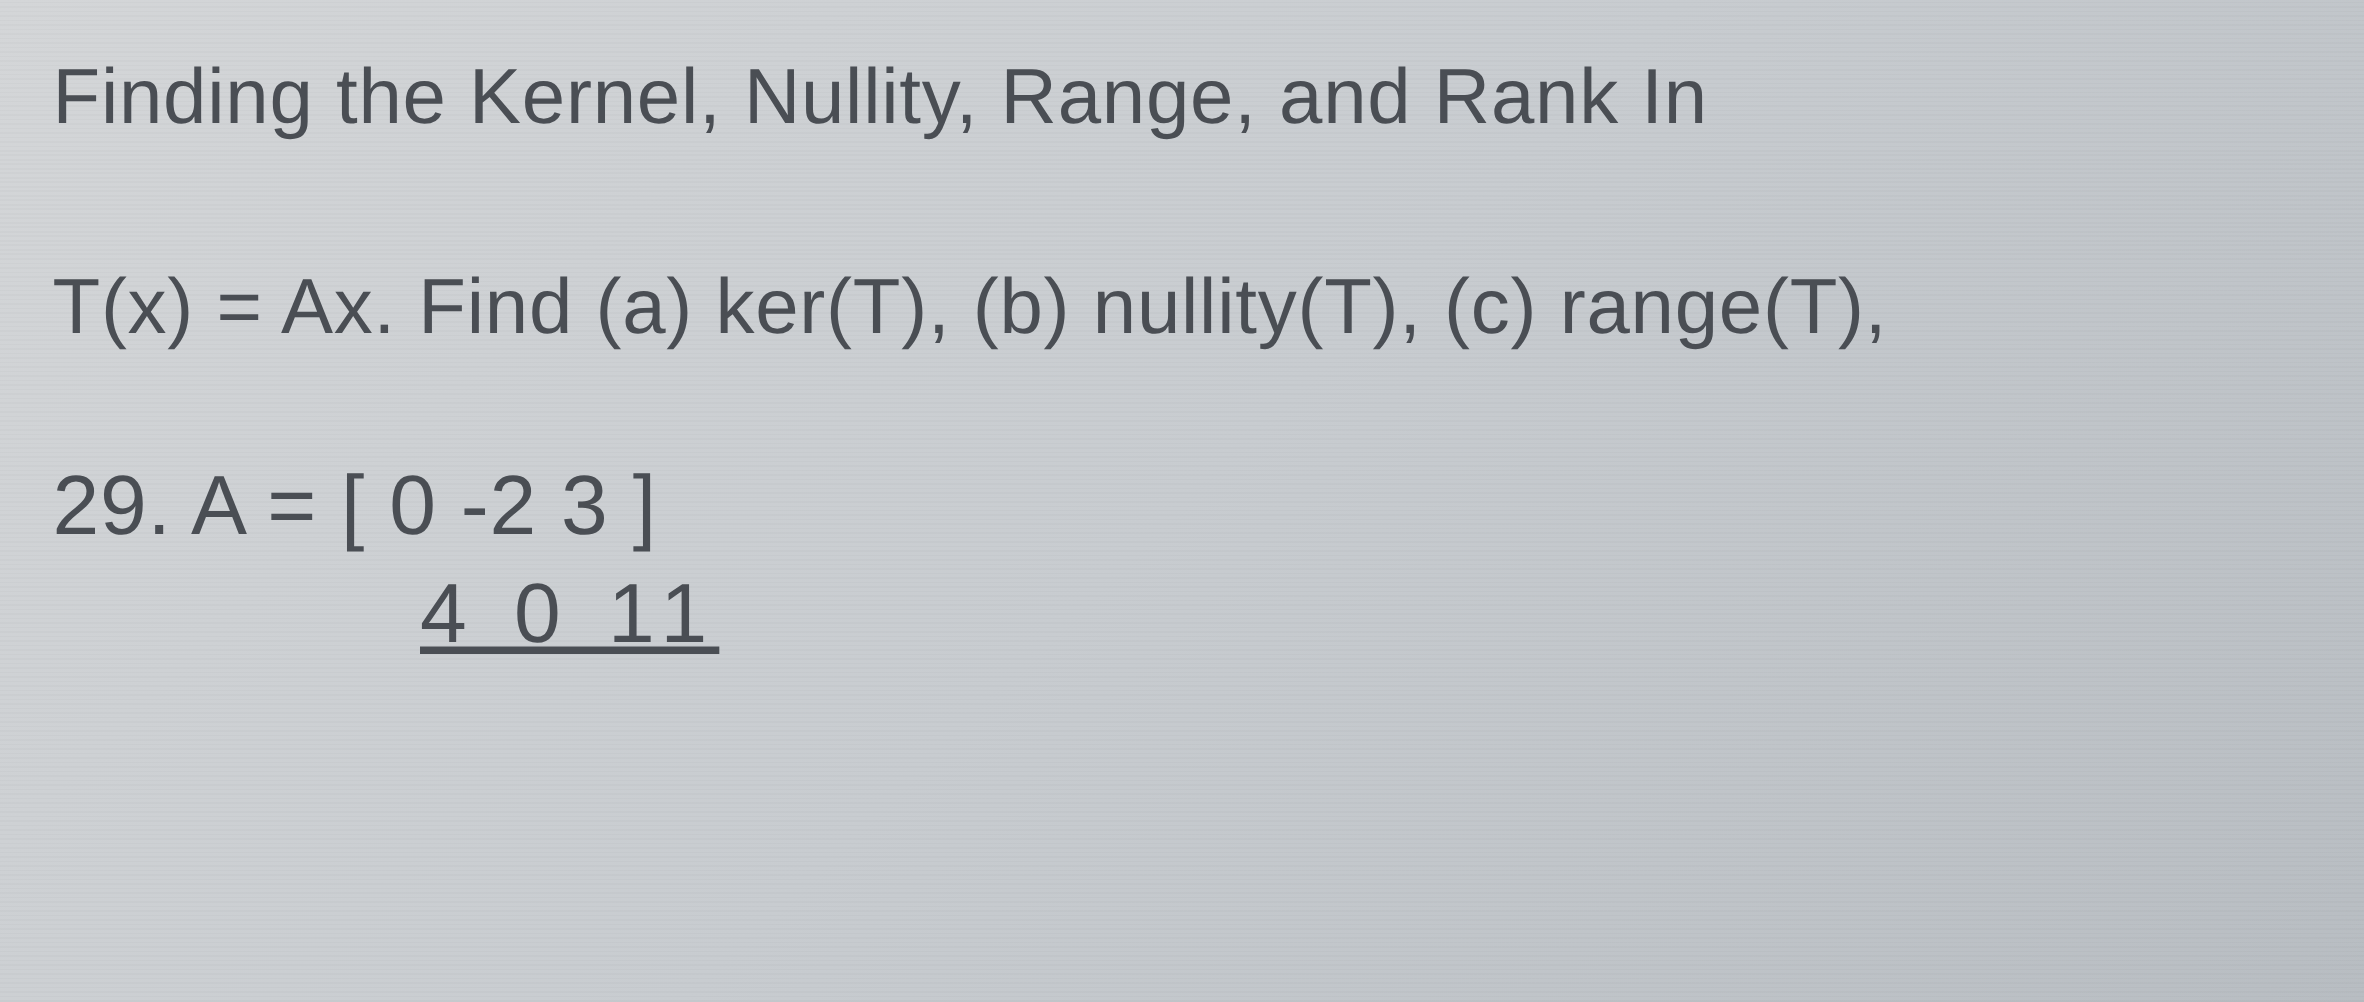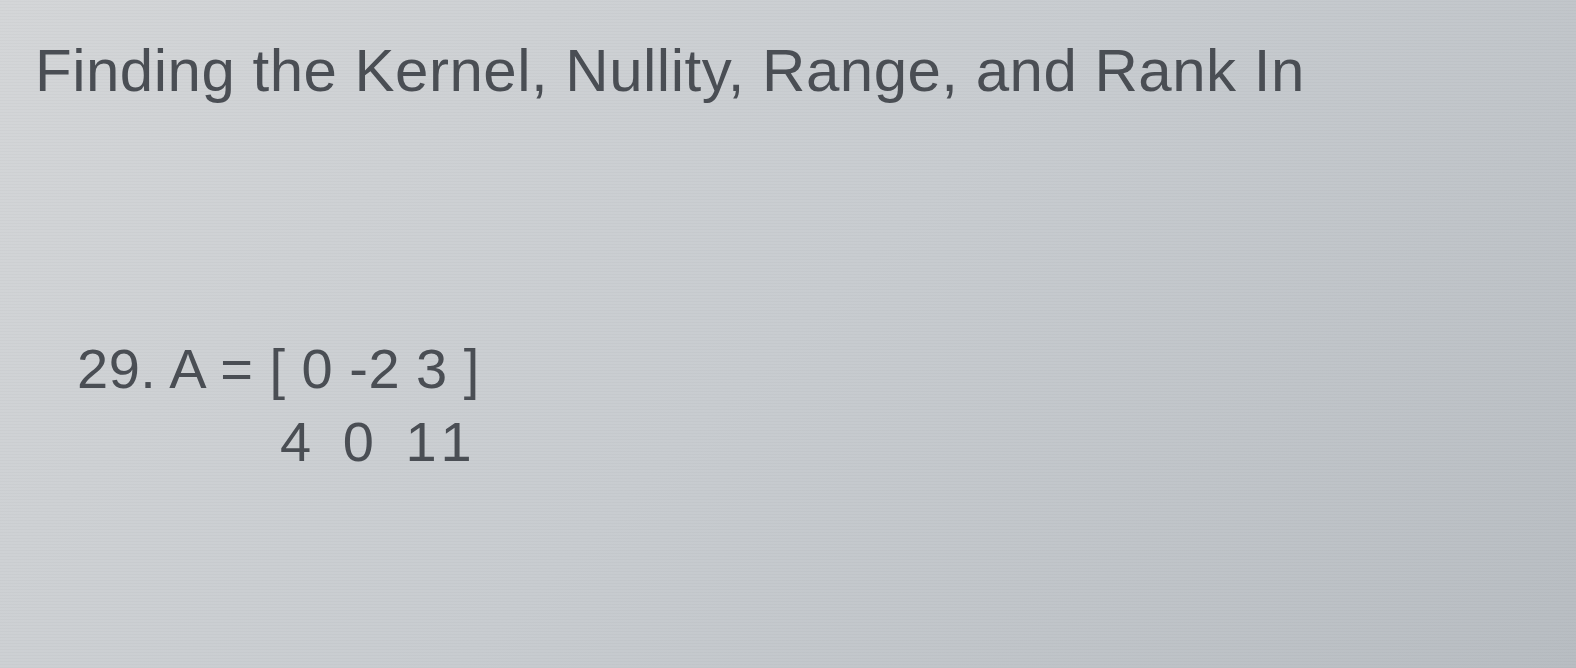--- a/index.html
+++ b/index.html
@@ -25,51 +25,51 @@
       right: 0;
       bottom: 0;
       background-image: repeating-linear-gradient(0deg, rgba(0,0,0,0.02) 0px, rgba(0,0,0,0.02) 1px, transparent 1px, transparent 3px);
       pointer-events: none;
     }
     .content {
       position: relative;
       z-index: 1;
     }
     .instruction {
-      font-size: 60px;
+      font-size: 52px;
       line-height: 1.35;
       color: #4a4e54;
       letter-spacing: 0.5px;
       font-weight: 400;
     }
     .problem {
       margin-top: 60px;
       font-size: 56px;
       line-height: 1.3;
       color: #4a4e54;
       letter-spacing: 0.5px;
     }
     .problem-line1 {
       display: block;
-      margin-left: 42px;
     }
     .problem-line2 {
       display: block;
       padding-left: 245px;
       letter-spacing: 8px;
+      text-decoration: underline;
     }
   </style>
 </head>
 <body>
 
 <div class="content">
   <div class="instruction">
     <span>Finding the Kernel, Nullity, Range, and Rank In</span><br>
     <br>
-    <br>
+    <span>T(x) = Ax. Find (a) ker(T), (b) nullity(T), (c) range(T),</span><br>
   </div>
   <div class="problem">
     <span class="problem-line1">
       <span>29.</span>
       <span>A = [ 0  -2  3   ]</span>
     </span>
     <span class="problem-line2">4  0  11</span>
   </div>
 </div>
 

